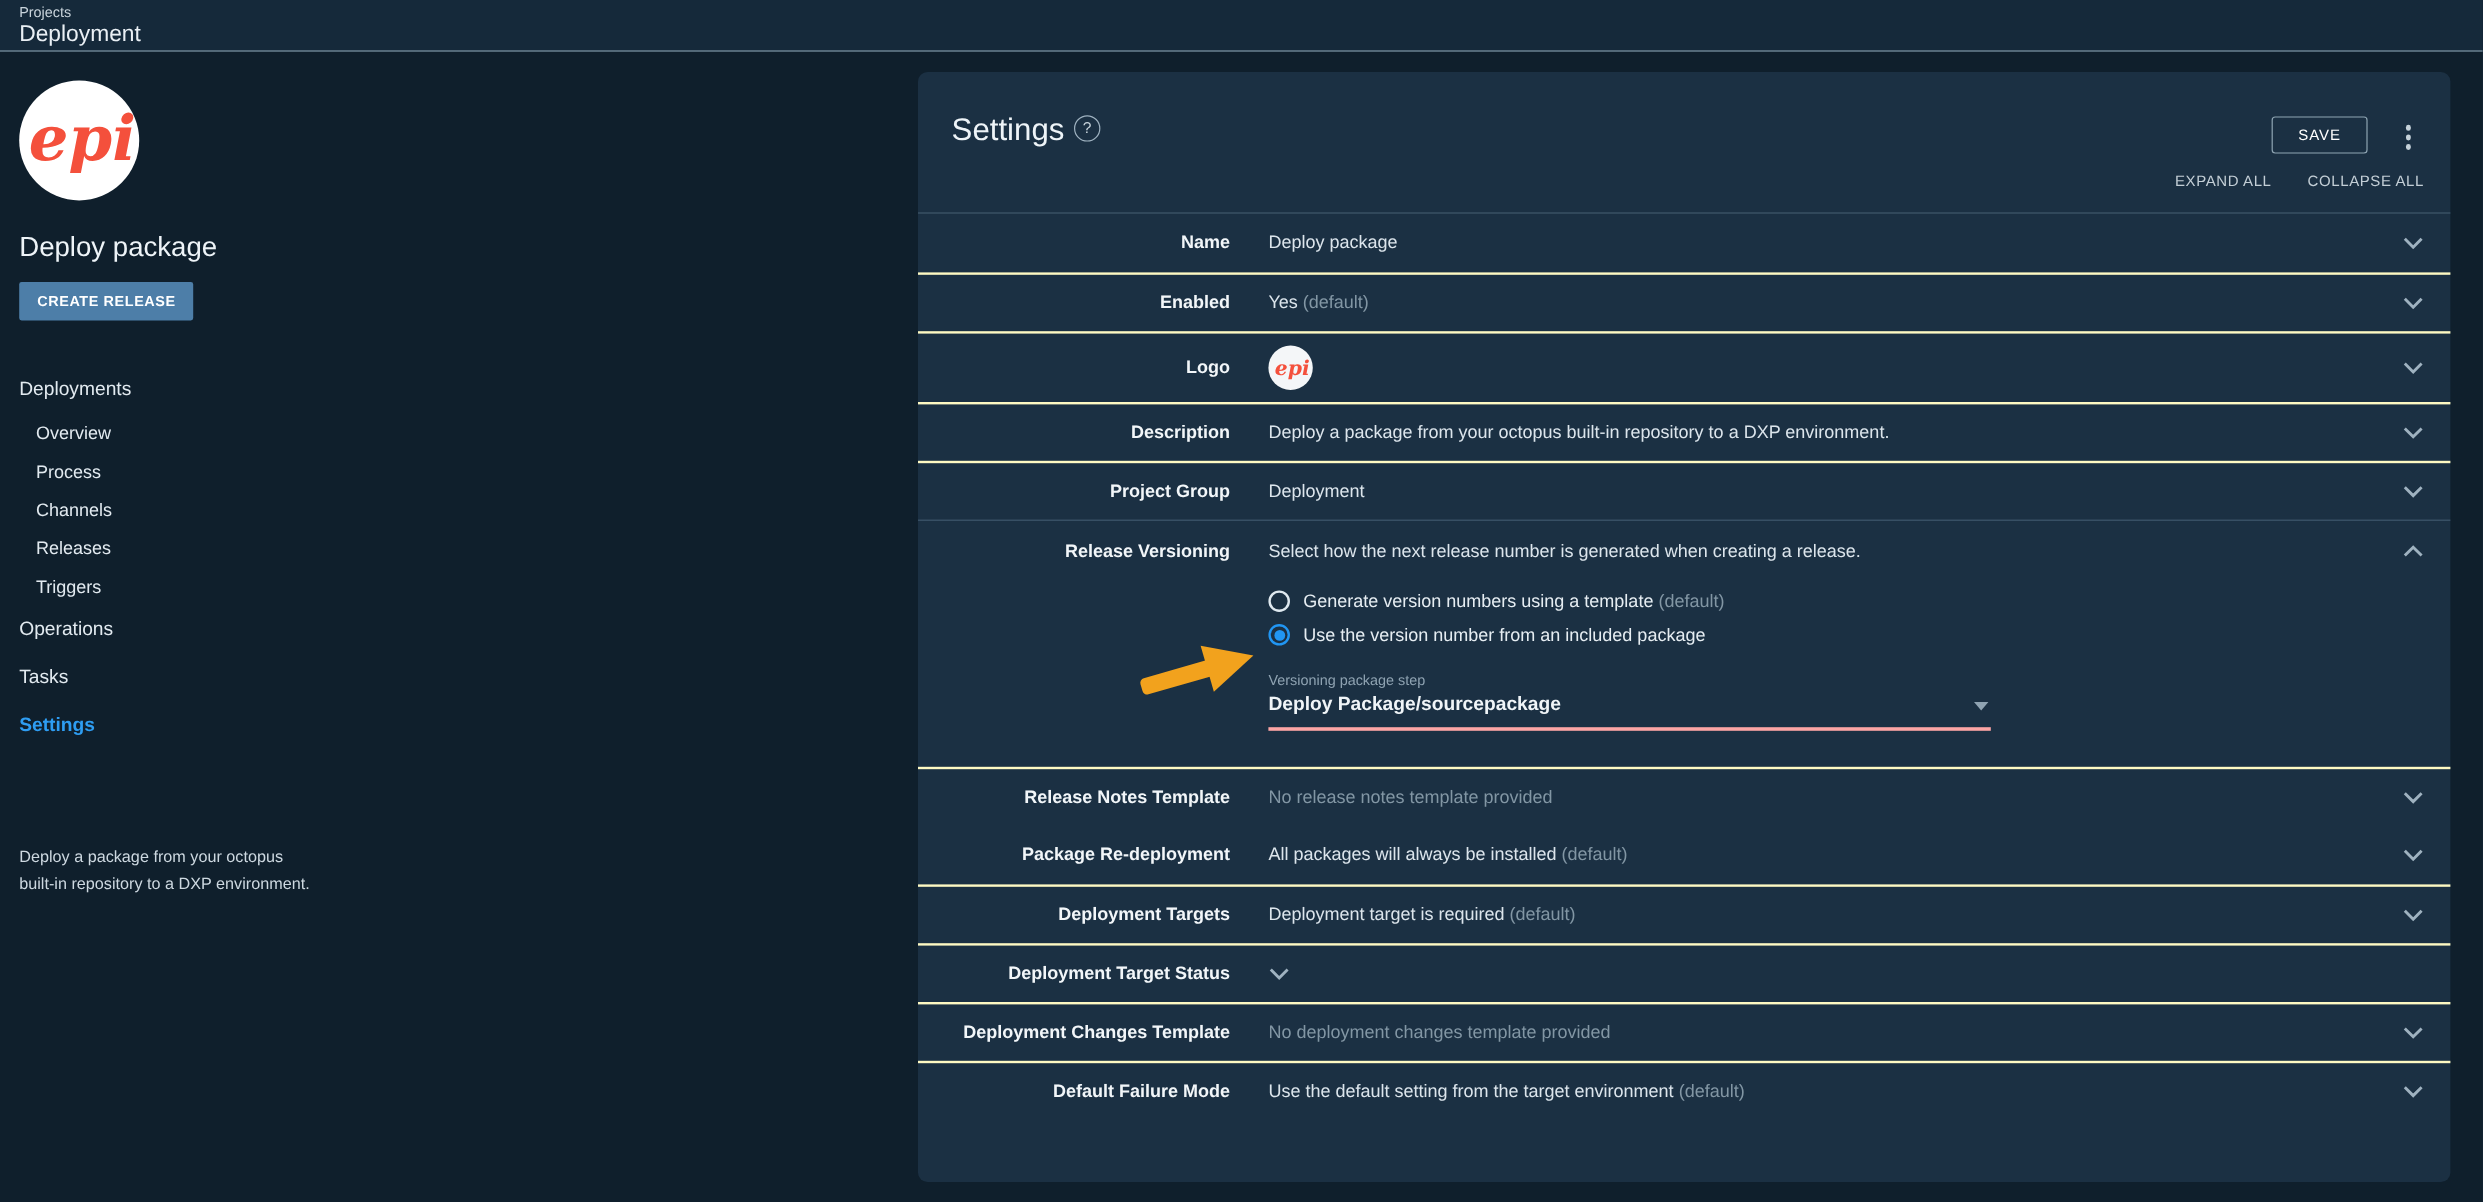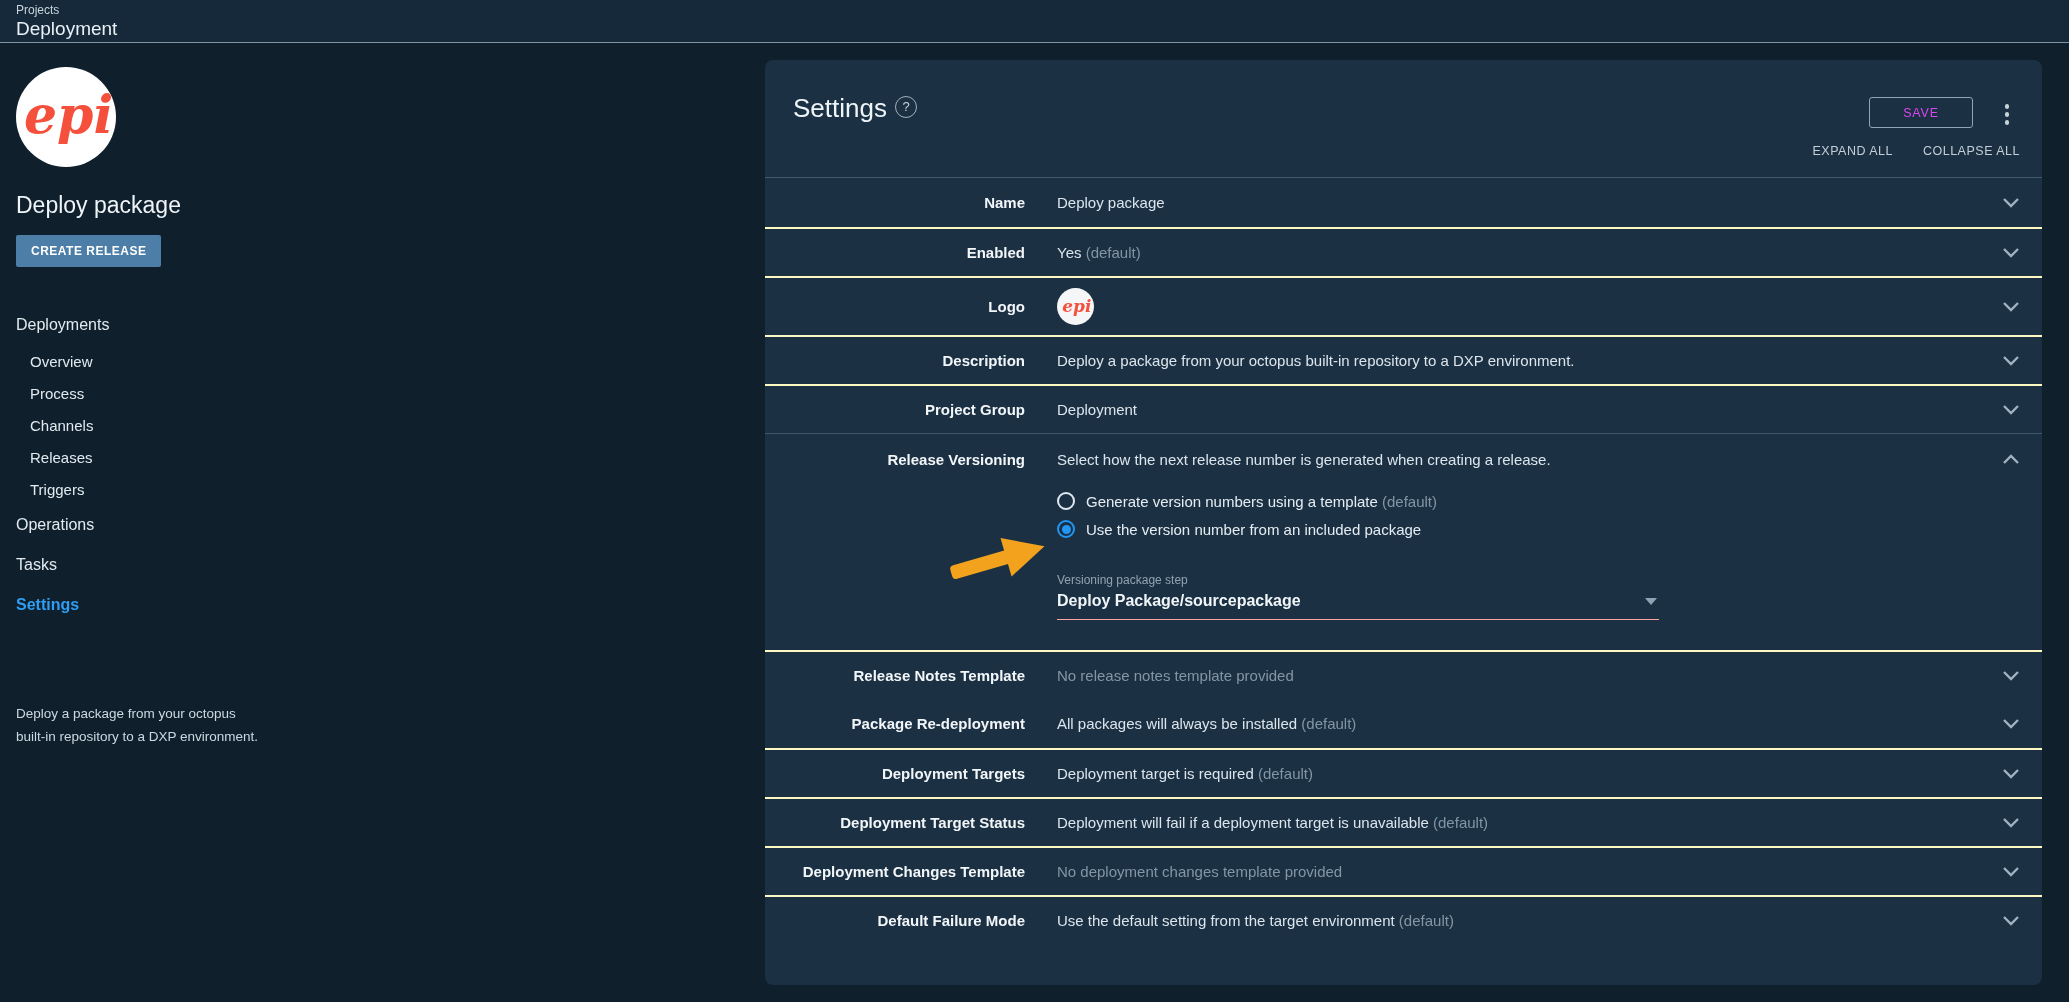--- a/index.html
+++ b/index.html
@@ -59,23 +59,23 @@
   .card-title {
     position:absolute; left:28px; top:33px;
     font-size:26px; font-weight:500; color:#eef4f8;
   }
   .help-icon {
     position:absolute; left:130px; top:36px; width:22px; height:22px;
     border:1.5px solid #9fb2c0; border-radius:50%;
     color:#c6d2da; font-size:13px; line-height:19px; text-align:center; cursor:pointer;
   }
   .save-btn {
-    position:absolute; right:69px; top:37px; width:104px; height:31px;
+    position:absolute; right:69px; top:37px; width:80px; height:31px;
     background:transparent; border:1px solid #8fa5b3; border-radius:3px;
-    color:#d946ef; font-family:inherit; font-size:12.5px; letter-spacing:0.8px; cursor:pointer;
+    color:#ffffff; font-family:inherit; font-size:12.5px; letter-spacing:0.8px; cursor:pointer;
   }
   .kebab { position:absolute; right:32px; top:44px; width:6px; cursor:pointer; }
   .kebab span { display:block; width:4.5px; height:4.5px; border-radius:50%; background:#c6d2da; margin:0 auto 3.5px; }
   .bulk-links {
     position:absolute; right:22px; bottom:19px; display:flex; gap:30px;
     font-size:12.5px; letter-spacing:0.5px; color:#c3ced6;
   }
   .bulk-links span { cursor:pointer; }
 
   
@@ -104,22 +104,22 @@
   .expanded-body { padding:8px 20px 30px 292px; }
   .radio-row { display:flex; align-items:center; margin-bottom:10px; cursor:pointer; }
   .radio-outer {
     width:18px; height:18px; border-radius:50%; border:2px solid #dfe9f0;
     margin-right:11px; flex:0 0 auto; display:flex; align-items:center; justify-content:center;
   }
   .radio-row.selected .radio-outer { border-color:#2196f3; }
   .radio-row.selected .radio-outer i { width:9px; height:9px; border-radius:50%; background:#2196f3; }
   .radio-label { font-size:15px; color:#e6edf2; }
   .radio-label .suffix { color:#8296a4; }
-  .select-field { margin-top:35px; width:602px; position:relative;
-    border-bottom:1px solid #fca5a5; padding-bottom:9px; cursor:pointer; }
+  .select-field { margin-top:22px; width:602px; position:relative;
+    border-bottom:3px solid #fca5a5; padding-bottom:9px; cursor:pointer; }
   .select-label { font-size:12px; color:#8fa3b2; display:block; }
   .select-value { font-size:16px; font-weight:bold; color:#f0f5f8; display:block; margin-top:5px; }
   .select-caret { position:absolute; right:2px; bottom:14px; width:0; height:0;
     border-left:6px solid transparent; border-right:6px solid transparent;
     border-top:7px solid #8fa3b2; }
 
   .section-header {
     height:40px; display:flex; align-items:center; padding-left:28px;
     background:#1e3a55; border-top:1px solid #4a637a; border-bottom:1px solid #4a637a;
     font-size:15px; color:#e8f0f5;
@@ -305,24 +305,20 @@
       </div>
       <div class="chev">
         <svg width="18" height="11" viewBox="0 0 18 11">
             <polyline points="2,2 9,9 16,2" fill="none" stroke="#9fb2c0" stroke-width="2.4"></polyline>
           </svg>
       </div>
     </div>
 
     <div class="srow">
       <div class="slabel">Deployment Target Status</div>
-      <div class="svalue">
-        <span>Deployment will fail if a deployment target is unavailable</span>
-        <span class="suffix">(default)</span>
-      </div>
       <div class="chev">
         <svg width="18" height="11" viewBox="0 0 18 11">
             <polyline points="2,2 9,9 16,2" fill="none" stroke="#9fb2c0" stroke-width="2.4"></polyline>
           </svg>
       </div>
     </div>
 
     <div class="srow">
       <div class="slabel">Deployment Changes Template</div>
       <div class="svalue muted">No deployment changes template provided</div>

